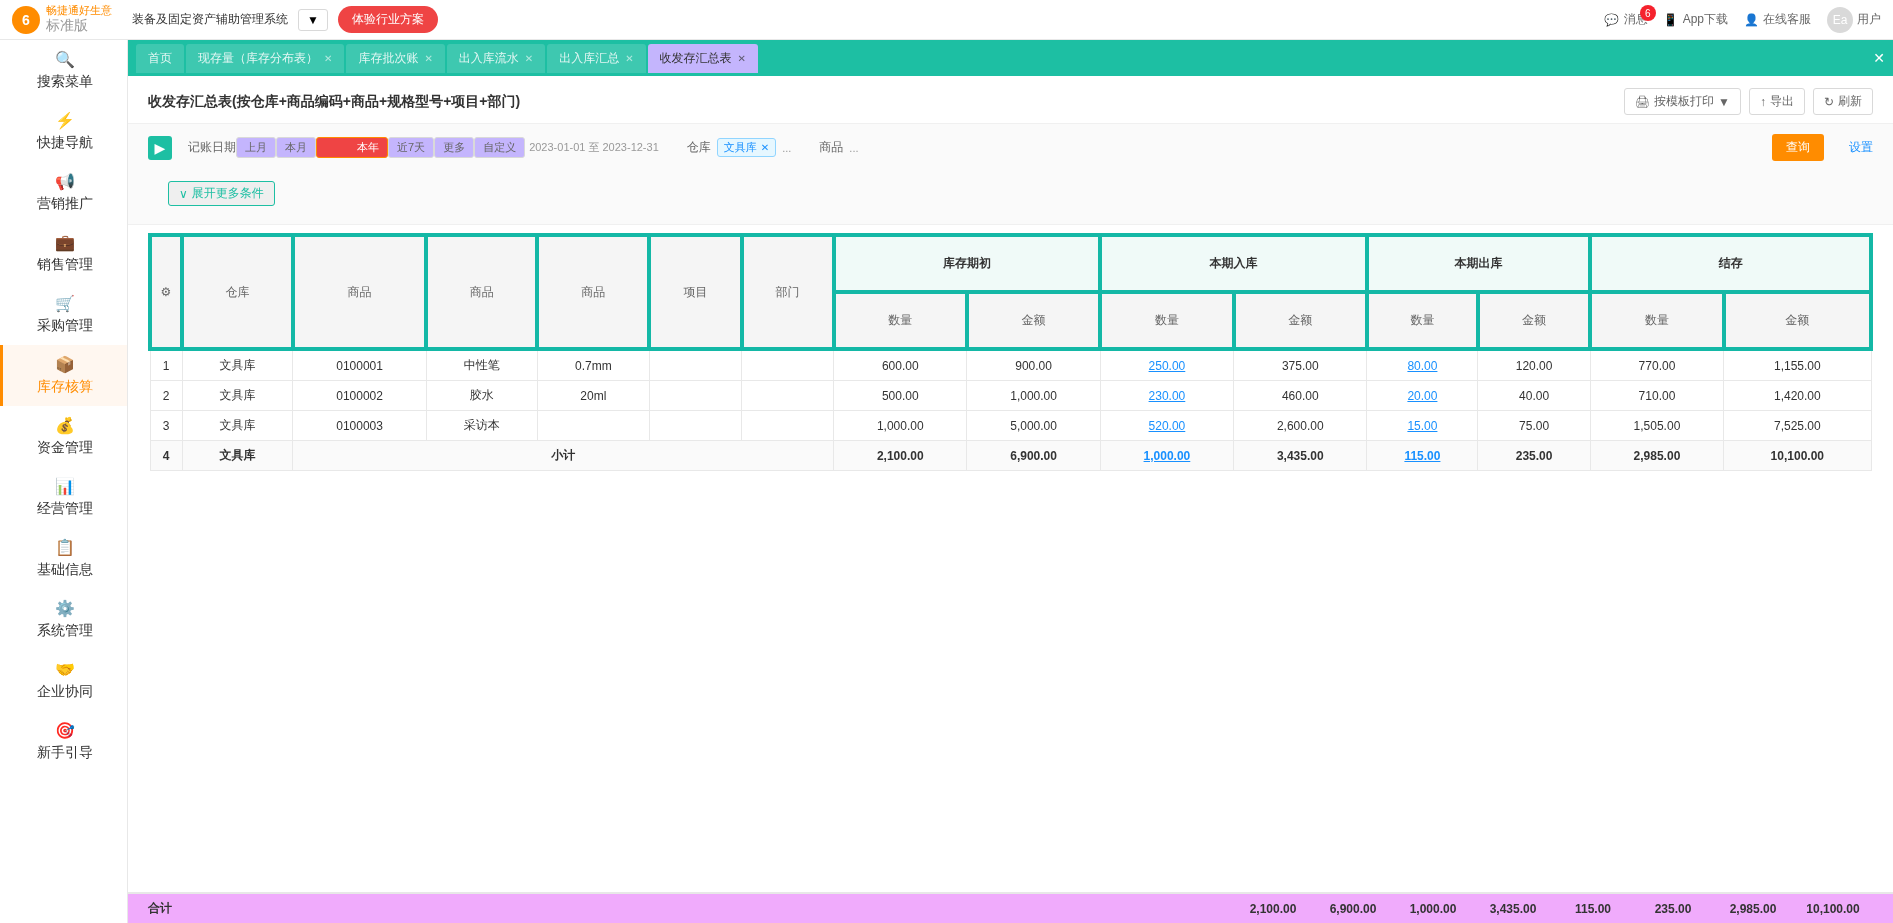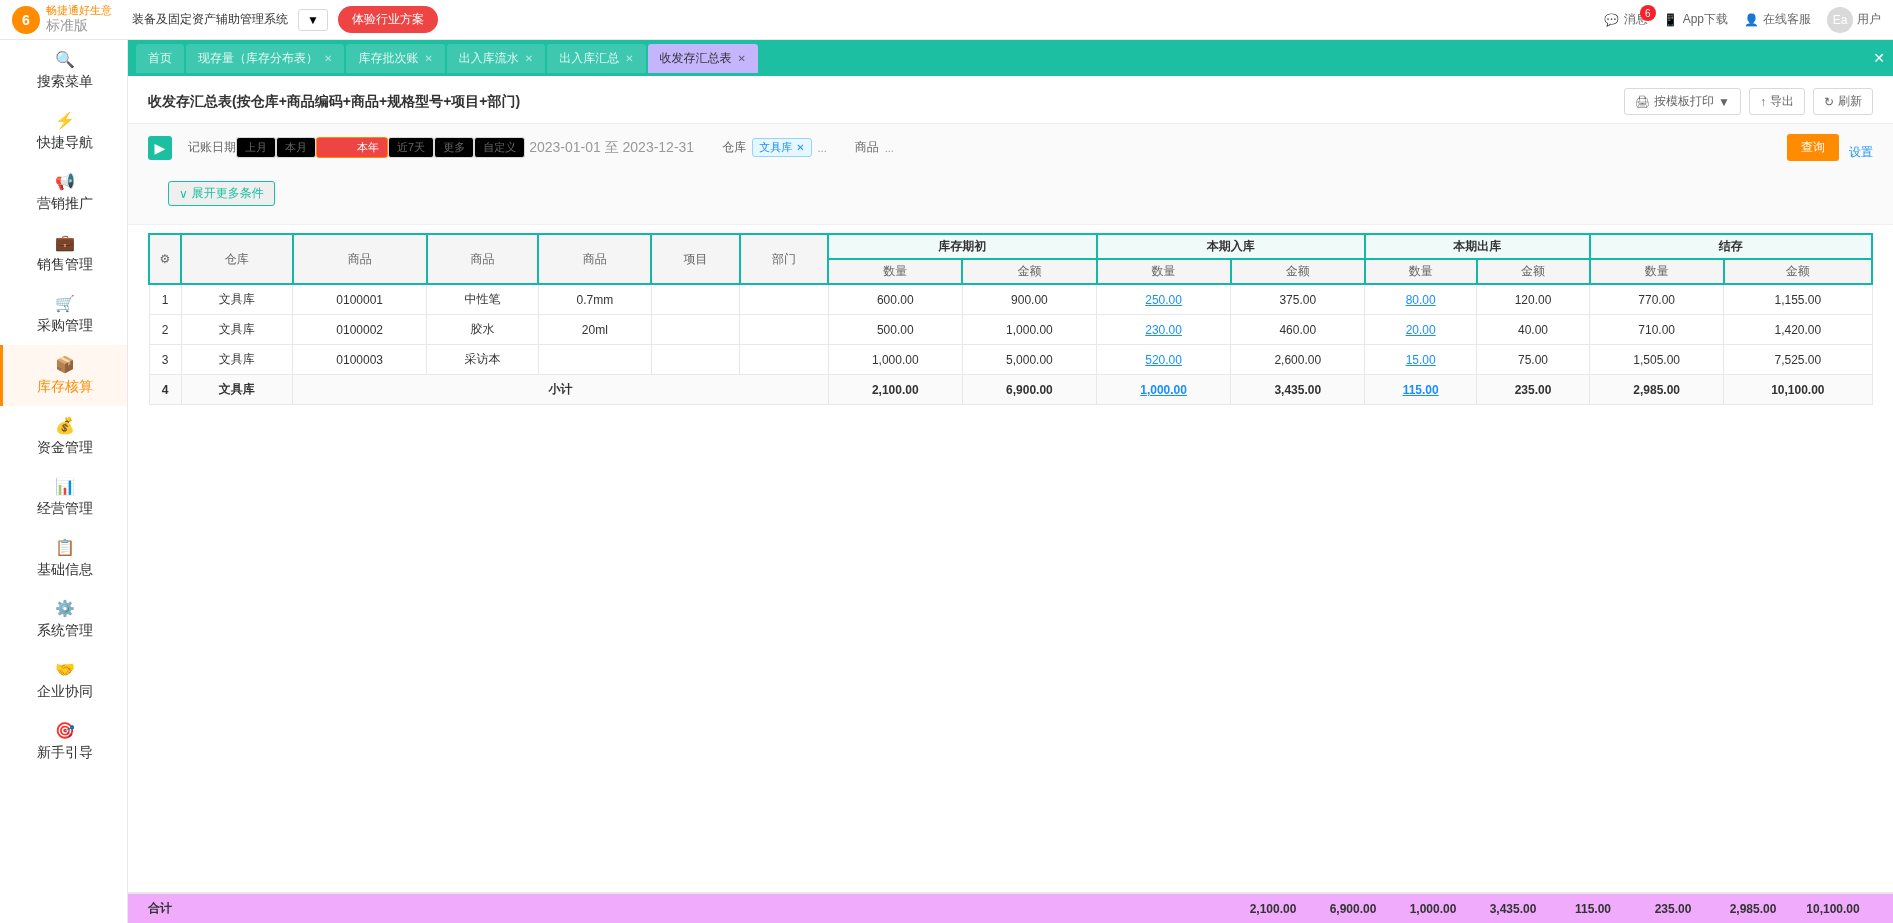--- a/index.html
+++ b/index.html
@@ -47,35 +47,35 @@
     .page-header { padding: 12px 20px 8px; border-bottom: 1px solid #f0f0f0; display: flex; align-items: center; justify-content: space-between; }
     .page-title { font-size: 14px; font-weight: bold; color: #333; }
     .page-actions { display: flex; gap: 8px; align-items: center; }
     .action-btn { display: flex; align-items: center; gap: 4px; padding: 4px 10px; border: 1px solid #d9d9d9; background: white; border-radius: 3px; cursor: pointer; font-size: 12px; color: #666; }
 
     
     .filter-bar { padding: 10px 20px; background: #fafafa; border-bottom: 1px solid #f0f0f0; display: flex; align-items: center; gap: 12px; flex-wrap: wrap; }
     .filter-row { display: flex; align-items: center; gap: 8px; width: 100%; }
     .filter-label { font-size: 12px; color: #666; white-space: nowrap; }
     .date-filter { display: flex; align-items: center; }
-    .date-btn { padding: 2px 8px; border: 1px solid #d9d9d9; background: #000000; border-radius: 3px; cursor: pointer; font-size: 11px; color: #666; }
+    .date-btn { padding: 2px 8px; border: 1px solid #d9d9d9; background: #c4b5fd; border-radius: 3px; cursor: pointer; font-size: 11px; color: #666; }
     .date-btn.active { background: #ef4444; color: white; border-color: #ff8c00; padding-left: 40px; }
-    .date-range { font-size: 14px; color: #999; margin-left: 4px; }
+    .date-range { font-size: 11px; color: #999; margin-left: 4px; }
     .warehouse-filter { display: flex; align-items: center; gap: 6px; }
     .filter-tag { display: flex; align-items: center; gap: 4px; background: #e6f7ff; border: 1px solid #91d5ff; border-radius: 3px; padding: 1px 6px; font-size: 11px; color: #1890ff; }
     .filter-tag-close { cursor: pointer; font-size: 10px; }
     .filter-more { font-size: 11px; color: #999; cursor: pointer; }
     .expand-btn { display: flex; align-items: center; gap: 4px; font-size: 12px; color: #1dbfa3; cursor: pointer; border: 1px solid #1dbfa3; padding: 3px 10px; border-radius: 3px; }
     .search-btn { background: #ff8c00; color: white; border: none; padding: 5px 14px; border-radius: 3px; cursor: pointer; font-size: 12px; }
     .settings-link { font-size: 12px; color: #1890ff; cursor: pointer; margin-left: 4px; }
 
     
     .table-container { padding: 0 20px; margin-top: 8px; }
     table { width: 100%; border-collapse: collapse; font-size: 12px; }
-    thead tr th { background: #f5f5f5; border: 2px solid #14b8a6; padding: 3px 8px; text-align: center; font-weight: normal; color: #666; white-space: nowrap; }
+    thead tr th { background: #f5f5f5; border: 4px solid #14b8a6; padding: 18px 8px; text-align: center; font-weight: normal; color: #666; white-space: nowrap; }
     thead tr th.group-header { background: #f0faf8; color: #333; font-weight: bold; }
     tbody tr td { border: 1px solid #e8e8e8; padding: 6px 8px; text-align: center; color: #333; }
     tbody tr.subtotal td { background: #fafafa; font-weight: bold; }
     .link-text { color: #1890ff; text-decoration: underline; cursor: pointer; }
     .settings-col { width: 32px; text-align: center; }
 
     .expand-row { display: flex; align-items: center; justify-content: center; margin: 8px 20px; }
 
     .filter-toggle { width: 24px; height: 24px; background: #1dbfa3; color: white; display: flex; align-items: center; justify-content: center; border-radius: 3px; cursor: pointer; margin-right: 8px; font-size: 14px; }
   </style>
@@ -239,21 +239,21 @@
               <div class="filter-tag">
                 <span>文具库</span>
                 <span class="filter-tag-close">✕</span>
               </div>
               <span class="filter-more">...</span>
             </div>
             <div style="margin-left: 20px;" class="warehouse-filter">
               <span class="filter-label">商品</span>
               <span class="filter-more">...</span>
             </div>
-            <div style="margin-left: auto; display: flex; align-items: flex-end; gap: 6px;">
+            <div style="margin-left: auto; display: flex; align-items: center; gap: 21px;">
               <button class="search-btn">查询</button>
               <span class="settings-link">设置</span>
             </div>
           </div>
           <div class="expand-row">
             <button class="expand-btn">
               <span>∨</span>
               <span>展开更多条件</span>
             </button>
           </div>

